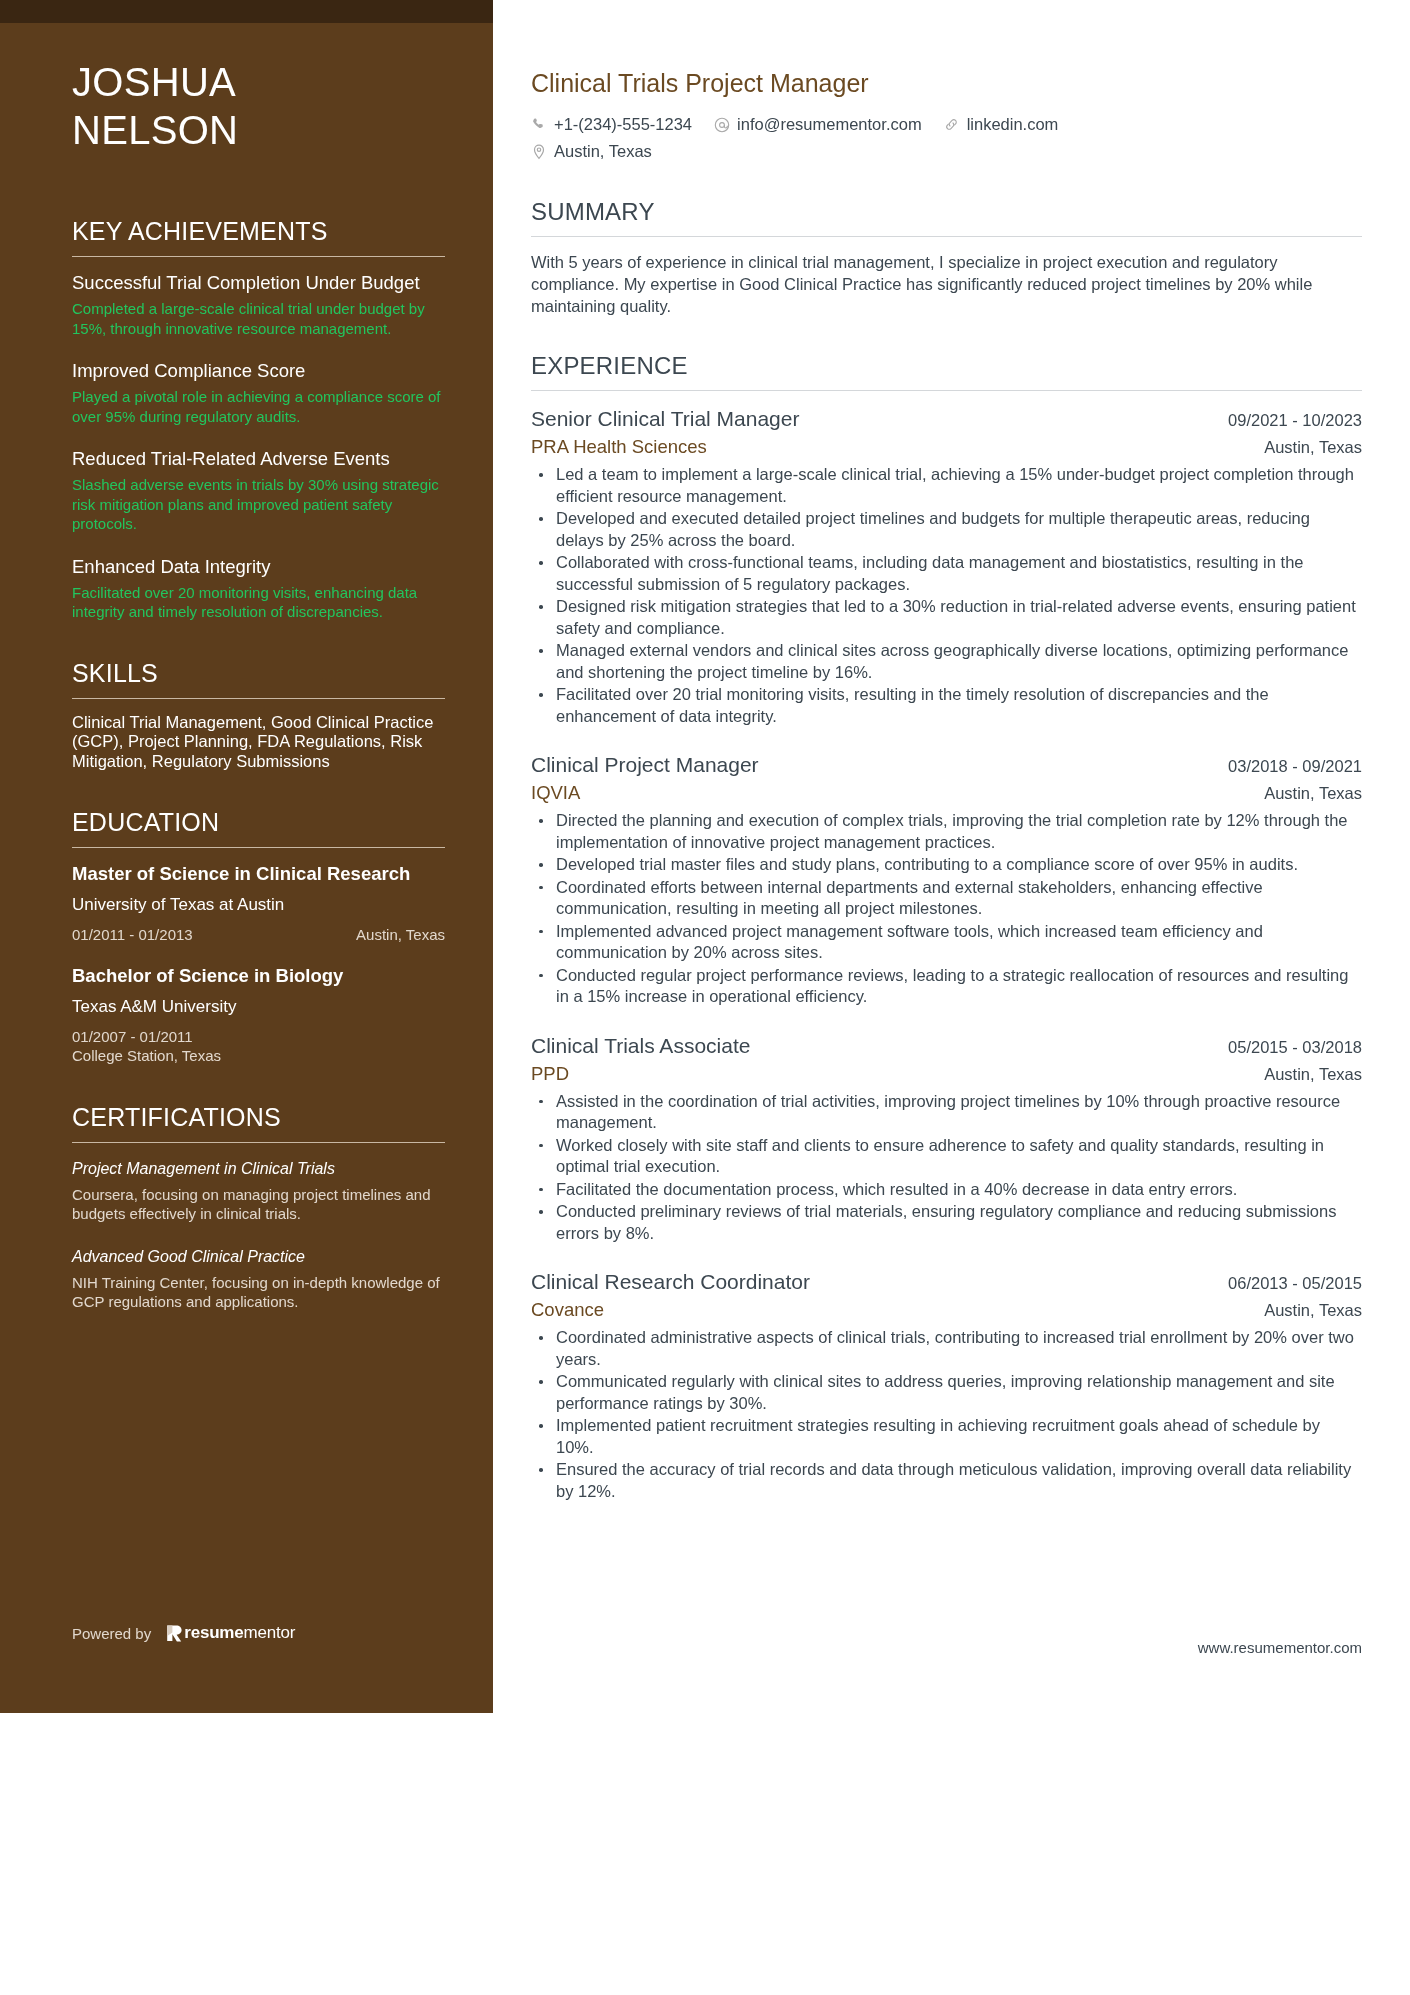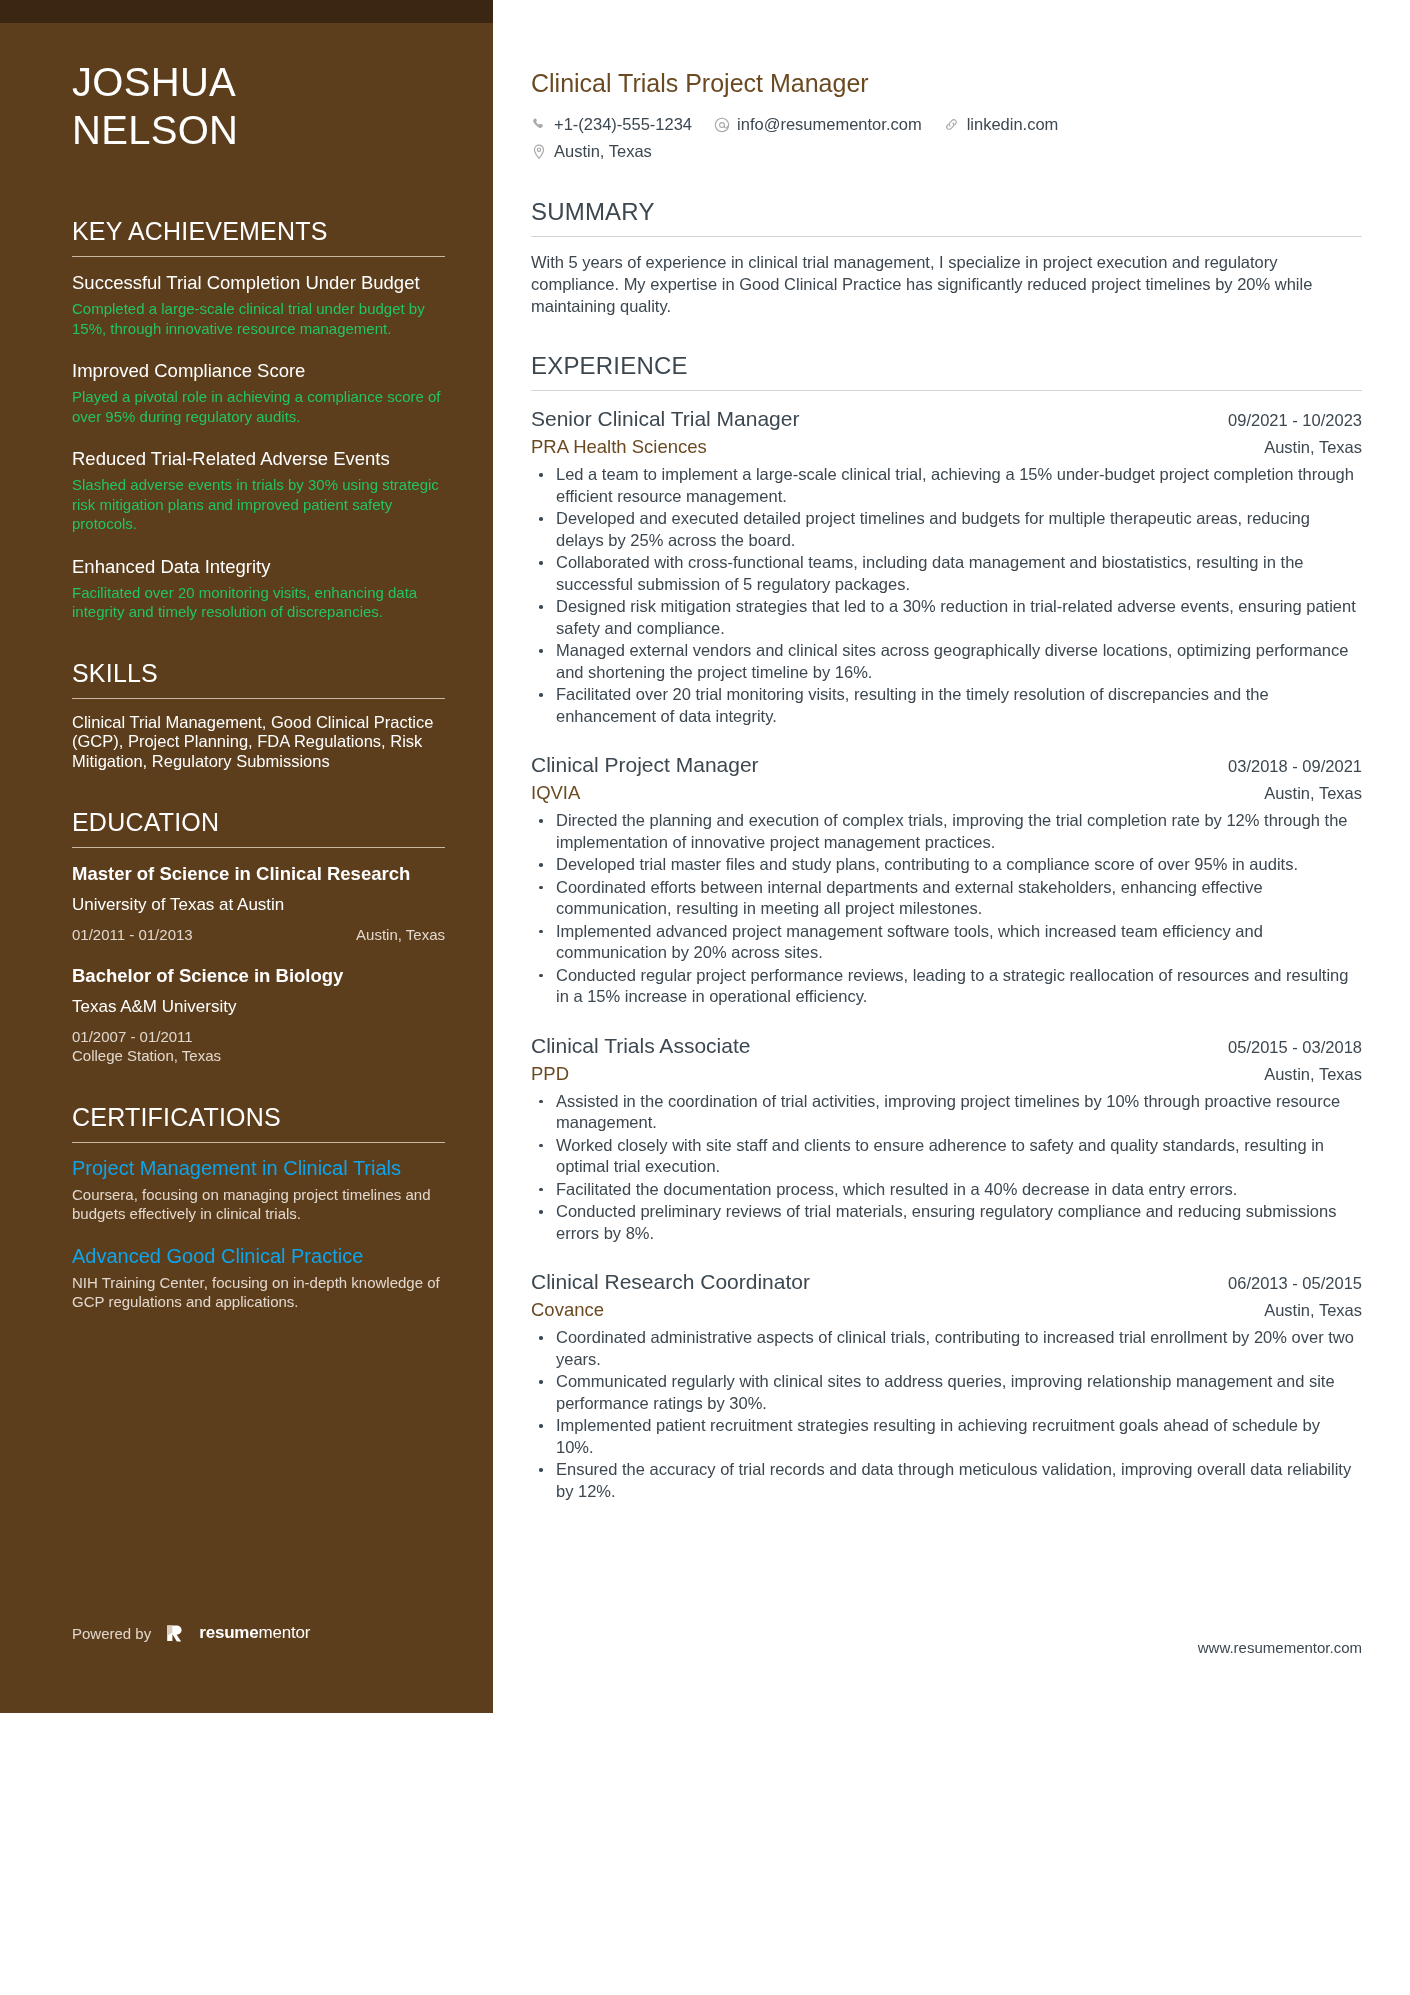--- a/index.html
+++ b/index.html
@@ -102,44 +102,45 @@
     color: #e2d8cd;
     display: flex;
     justify-content: space-between;
     gap: 0;
   }
   .edu-meta.stacked { display: block; }
 
   .cert { margin-bottom: 21px; }
   .cert:last-child { margin-bottom: 0; }
   .cert-title {
-    font-size: 20px;
+    font-size: 16px;
     line-height: 23px;
-    color: #0ea5e9;
+    color: #ffffff;
     margin-bottom: 5px;
+    font-style: italic;
   }
   .cert-desc {
     font-size: 15px;
     line-height: 19.5px;
     color: #e2d8cd;
   }
 
   .footer-left {
     position: absolute;
     left: 72px;
     bottom: 70px;
     display: flex;
     align-items: center;
     gap: 14px;
   }
   .powered {
     font-size: 15px;
     color: #e2d8cd;
   }
-  .logo-wrap { display: flex; align-items: center; gap: 15px; }
+  .logo-wrap { display: flex; align-items: center; gap: 0; }
   .logo-mark {
     width: 19px; height: 19px;
     position: relative;
     display: inline-block;
   }
   .logo-text {
     font-size: 17px;
     color: #ffffff;
     letter-spacing: -0.2px;
   }

